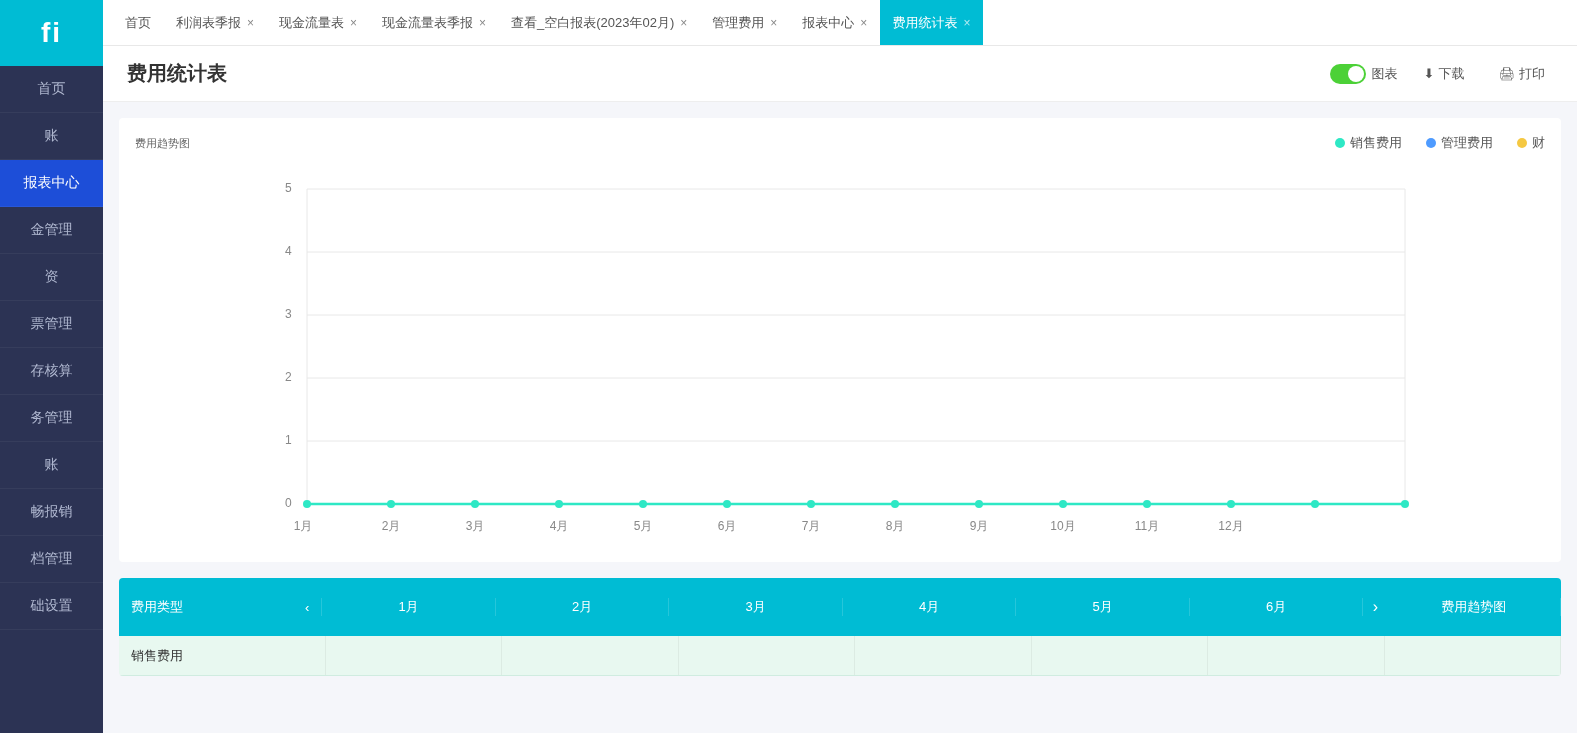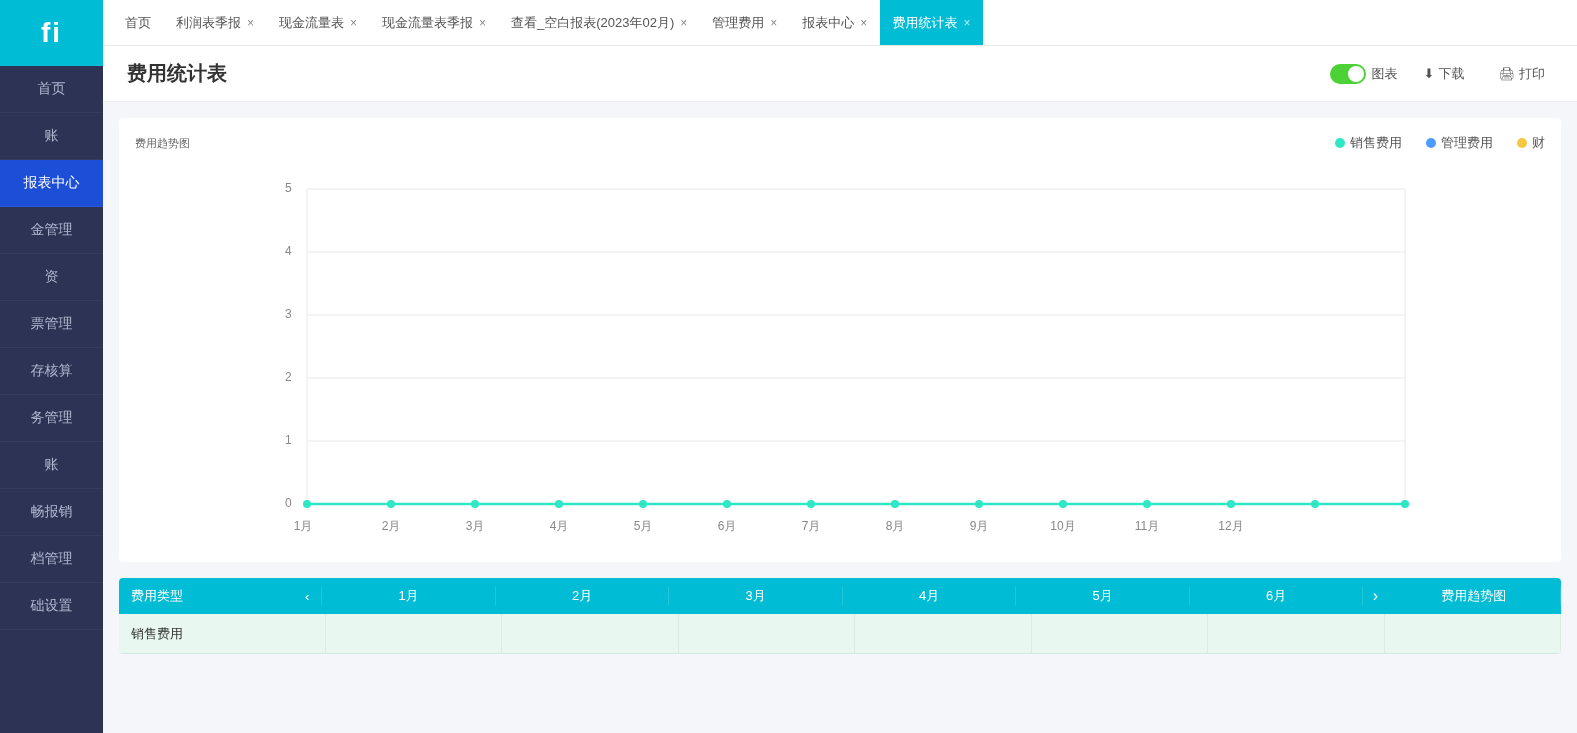--- a/index.html
+++ b/index.html
@@ -180,21 +180,21 @@
     .table-section {
       margin: 0 16px 16px 16px;
       border-radius: 4px;
       overflow: hidden;
     }
     .table-header {
       background: #00bcd4;
       color: #fff;
       display: flex;
       align-items: center;
-      height: 36px;
+      height: 58px;
     }
     .th-cell {
       padding: 0 12px;
       font-size: 13px;
       display: flex;
       align-items: center;
       justify-content: center;
       flex: 1;
       border-right: 1px solid rgba(255,255,255,0.15);
     }

